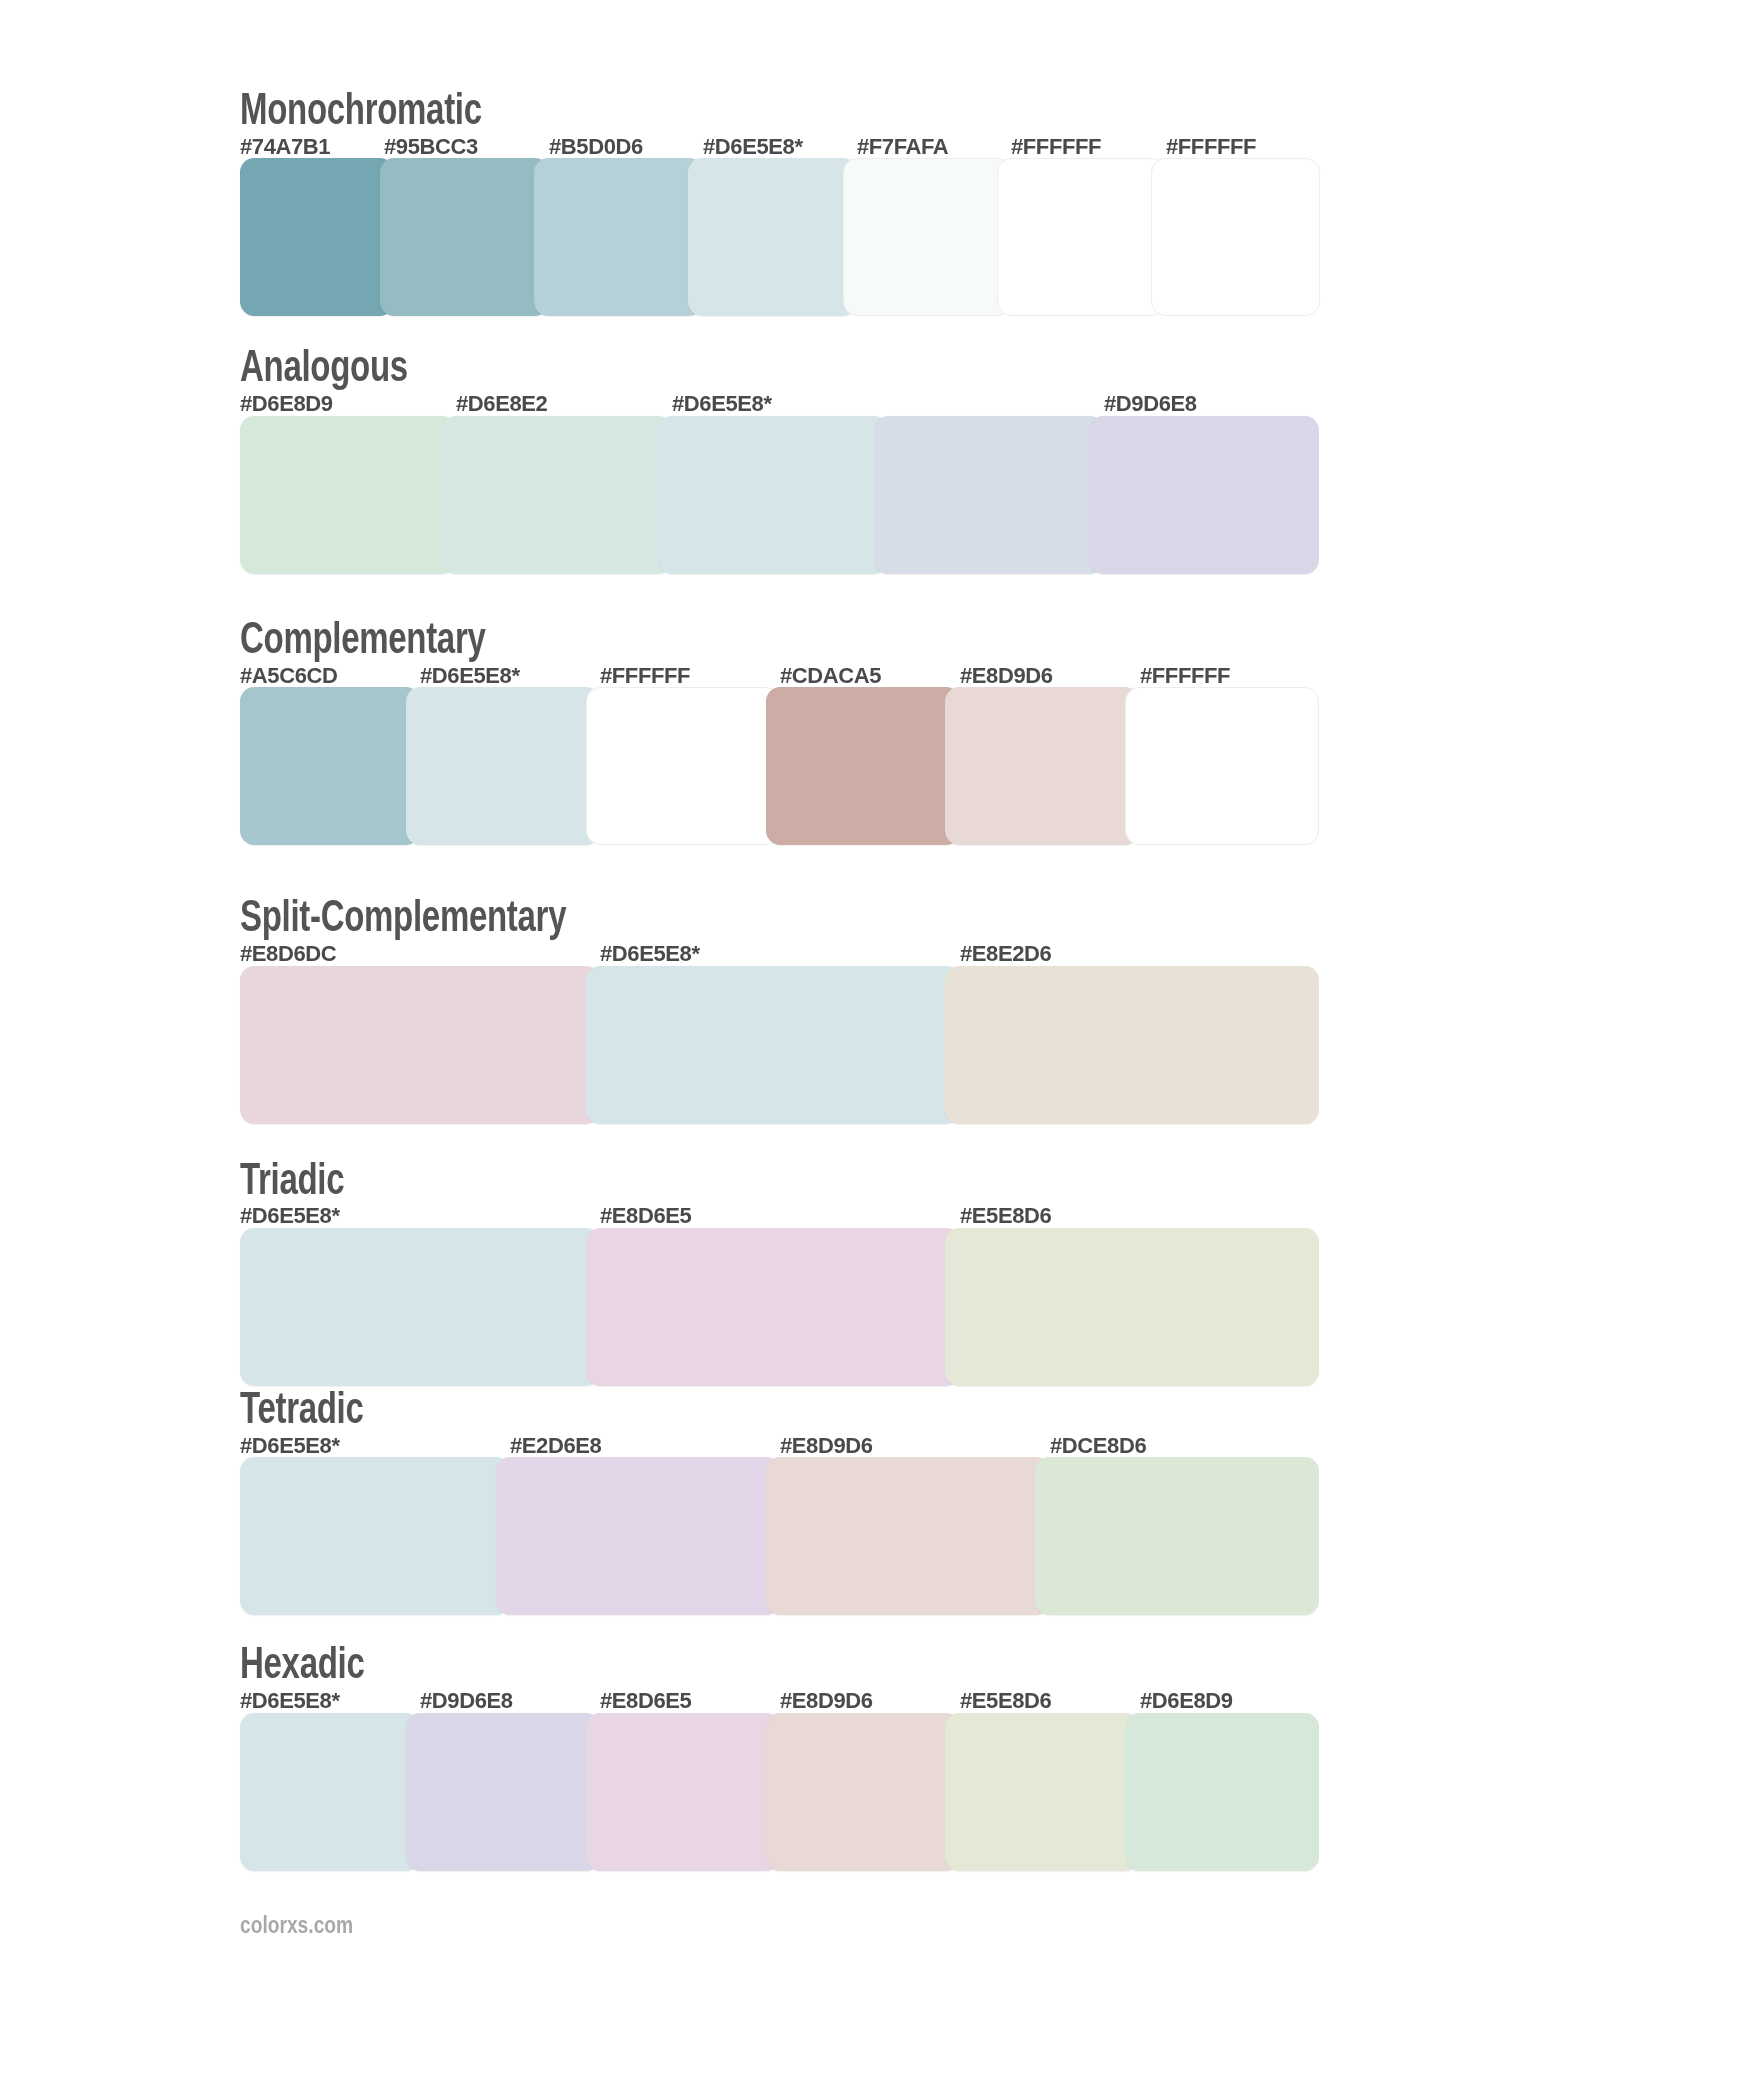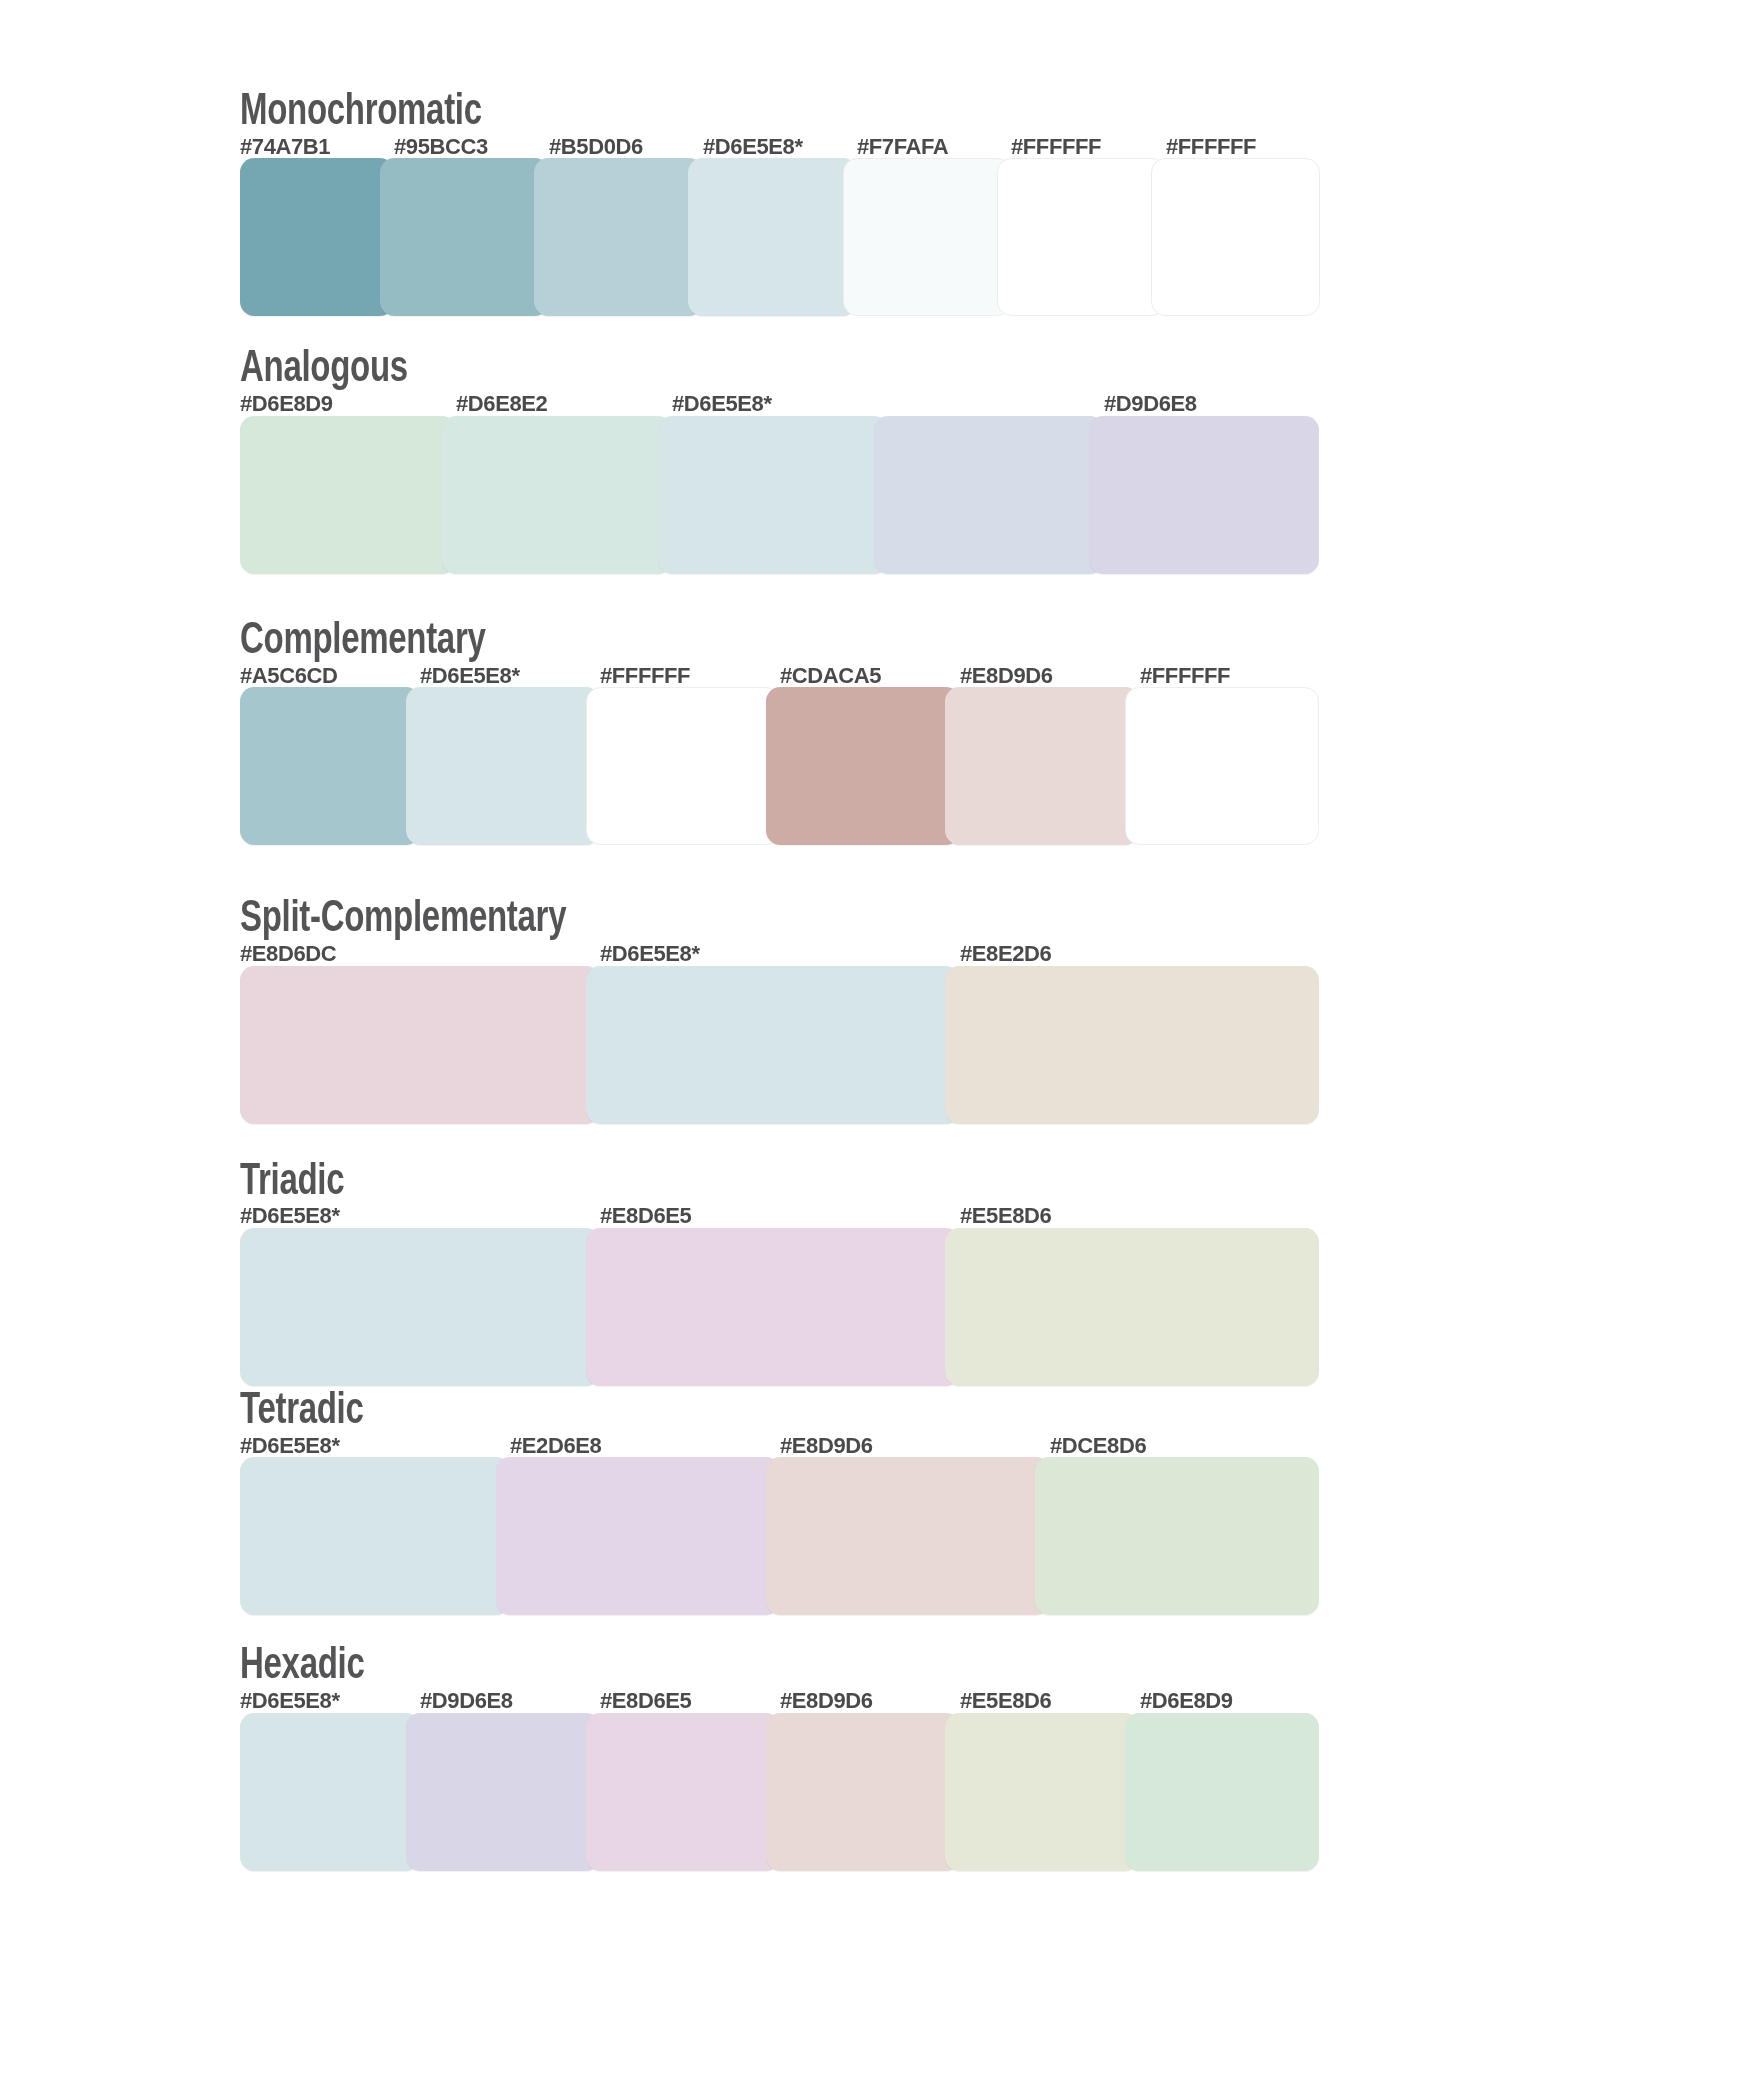--- a/index.html
+++ b/index.html
@@ -99,21 +99,21 @@
 </head>
 <body>
 
 <div class="page">
 
   <main id="sections">
   <section class="palette-section" style="margin-top: 63px;">
     <h2 class="section-heading">Monochromatic</h2>
     <div class="labels">
           <div class="hex-label" style="left: 0px;">#74A7B1</div>
-          <div class="hex-label" style="left: 154px;">#95BCC3</div>
+          <div class="hex-label" style="left: 144px;">#95BCC3</div>
           <div class="hex-label" style="left: 309px;">#B5D0D6</div>
           <div class="hex-label" style="left: 463px;">#D6E5E8*</div>
           <div class="hex-label" style="left: 617px;">#F7FAFA</div>
           <div class="hex-label" style="left: 771px;">#FFFFFF</div>
           <div class="hex-label" style="left: 926px;">#FFFFFF</div>
         </div>
     <div class="row">
           <div class="swatch" style="left: 0px; width: 154px; z-index: 1; background: rgb(116, 167, 177);"></div>
           <div class="swatch" style="left: 140px; width: 169px; z-index: 2; background: rgb(149, 188, 195);"></div>
           <div class="swatch" style="left: 294px; width: 169px; z-index: 3; background: rgb(181, 208, 214);"></div>
@@ -220,14 +220,17 @@
           <div class="swatch" style="left: 0px; width: 180px; z-index: 1; background: rgb(214, 229, 232);"></div>
           <div class="swatch" style="left: 166px; width: 194px; z-index: 2; background: rgb(217, 214, 232);"></div>
           <div class="swatch" style="left: 346px; width: 194px; z-index: 3; background: rgb(232, 214, 229);"></div>
           <div class="swatch" style="left: 526px; width: 194px; z-index: 4; background: rgb(232, 217, 214);"></div>
           <div class="swatch" style="left: 705px; width: 194px; z-index: 5; background: rgb(229, 232, 214);"></div>
           <div class="swatch" style="left: 885px; width: 194px; z-index: 6; background: rgb(214, 232, 217);"></div>
         </div>
   </section>
 </main>
 
+  <footer>
+    <div class="watermark">colorxs.com</div>
+  </footer>
 </div>
 
 
 </body></html>

